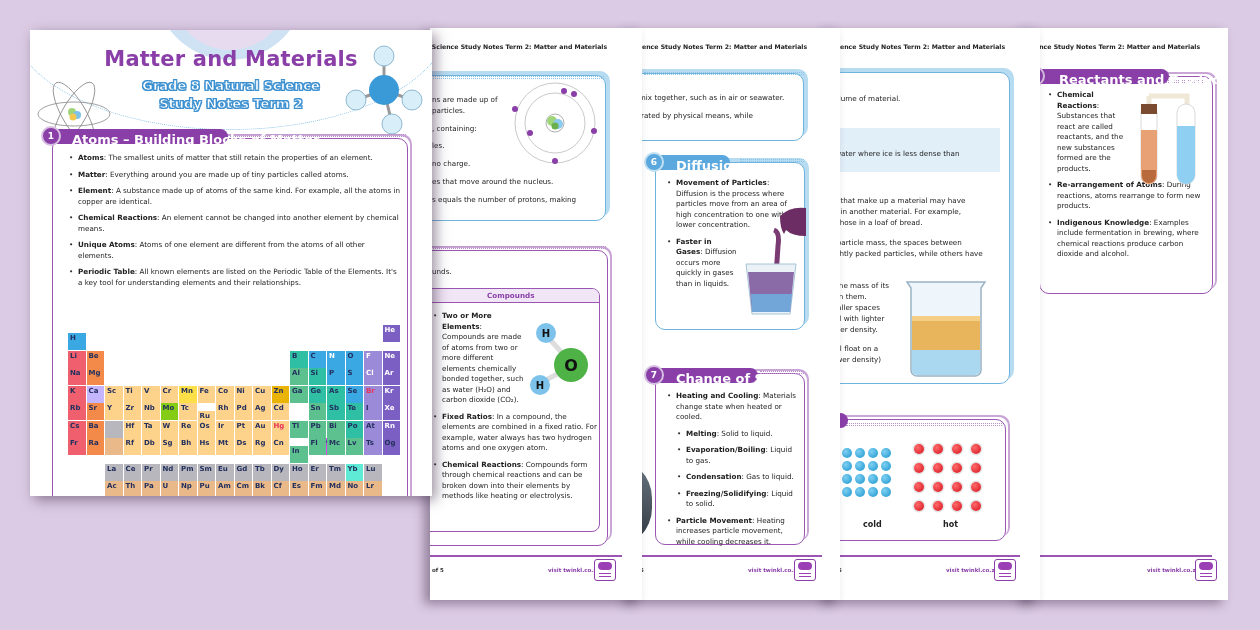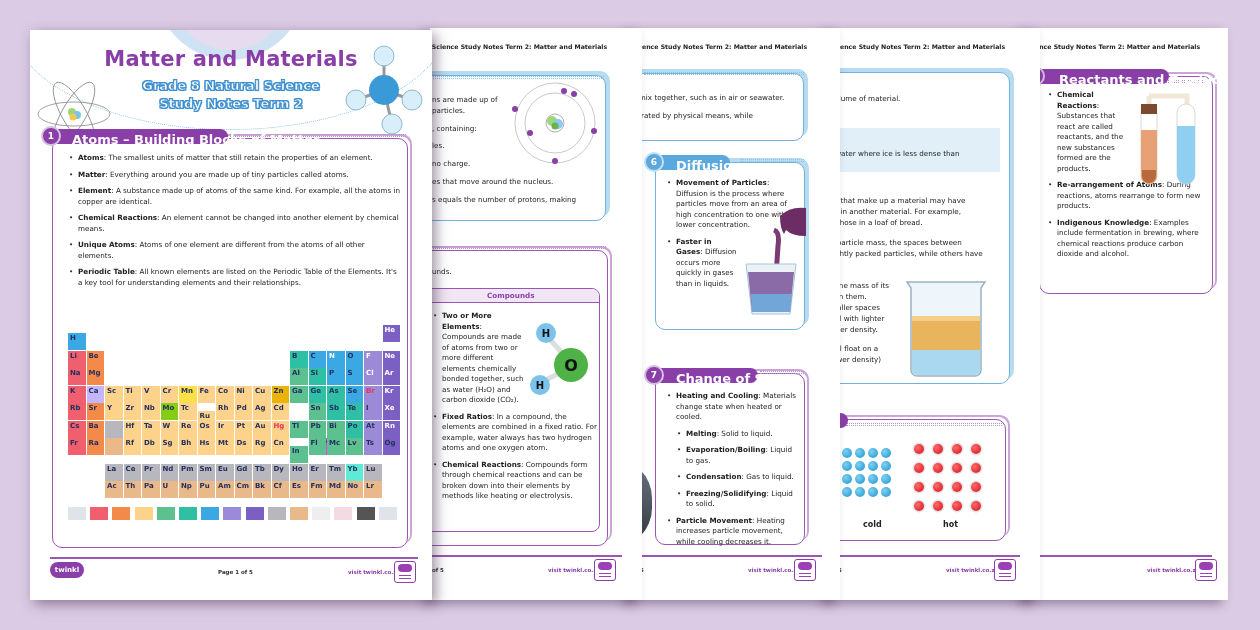--- a/index.html
+++ b/index.html
@@ -5,21 +5,21 @@
   * { box-sizing: border-box; margin: 0; padding: 0; }
   html, body { width: 1260px; height: 630px; overflow: hidden; }
   body { background: #dccbe4; font-family: "DejaVu Sans", sans-serif; position: relative; }
 
   .page { position: absolute; background: #fff; overflow: hidden;
           box-shadow: -6px 4px 10px rgba(60,40,70,0.45); }
   .p5 { left: 1025px; top: 28px; width: 203px; height: 572px; z-index: 1; }
   .p4 { left: 828px;  top: 28px; width: 212px; height: 572px; z-index: 2; }
   .p3 { left: 630px;  top: 28px; width: 210px; height: 572px; z-index: 3; }
   .p2 { left: 430px;  top: 28px; width: 212px; height: 572px; z-index: 4; }
-  .p1 { left: 30px;   top: 30px; width: 402px; height: 570px; z-index: 5; box-shadow: 4px 4px 12px rgba(60,40,70,0.5); }
+  .p1 { left: 30px;   top: 30px; width: 402px; height: 466px; z-index: 5; box-shadow: 4px 4px 12px rgba(60,40,70,0.5); }
 
   .running-head { position: absolute; top: 15px; left: 6px; font-size: 6.2px; font-weight: bold; color: #222; white-space: nowrap; }
 
   .footer-line { position: absolute; left: 20px; right: 14px; top: 527px; height: 2px; background: #9b55b3; }
   .footer-page { position: absolute; top: 539px; font-size: 5.5px; font-weight: bold; color: #333; }
   .footer-url { position: absolute; top: 539px; font-size: 5.5px; color: #8a3fa8; font-weight: bold; }
   .badge { position: absolute; top: 531px; width: 22px; height: 22px; border: 1.5px solid #8a3fa8; border-radius: 3px; background:#fff; }
   .badge::before { content:""; position:absolute; left:3px; top:2px; width:14px; height:8px; border-radius:6px; background:#9b3fb5; }
   .badge::after { content:""; position:absolute; left:4px; top:13px; width:12px; height:1px; background:#9b3fb5; box-shadow:0 3px 0 #9b3fb5; }
 

